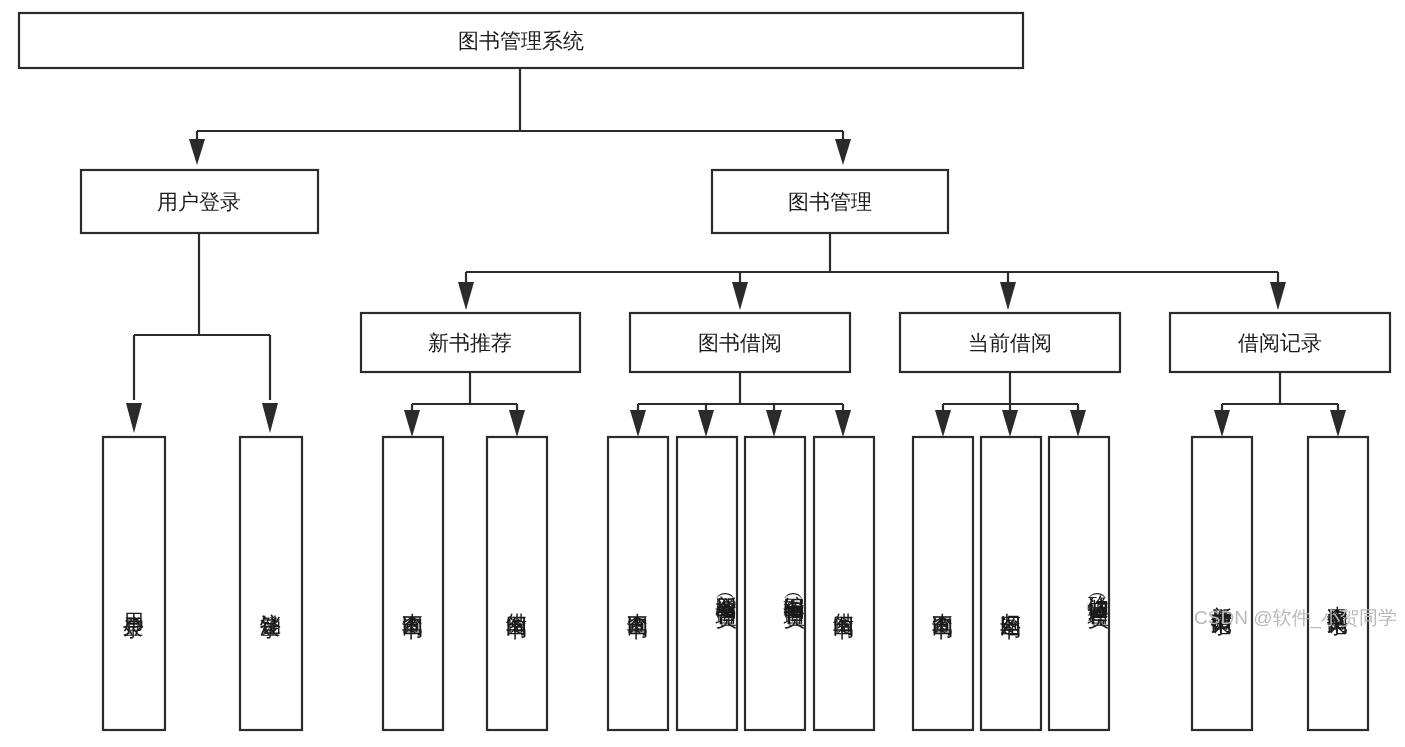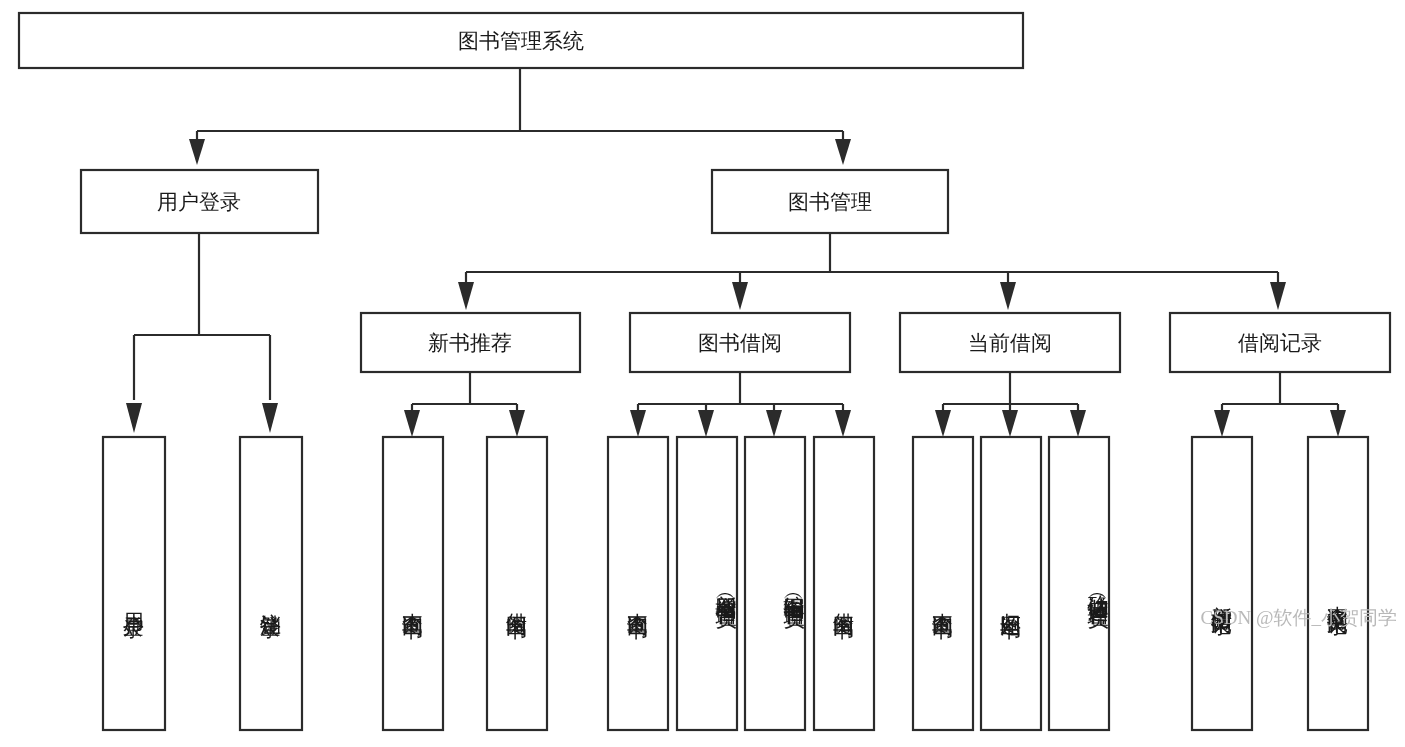--- a/index.html
+++ b/index.html
@@ -63,21 +63,21 @@
     white-space: nowrap;
     pointer-events: none;
   }
   .vlabel.mid {
     align-items: center;
   }
   .watermark {
     position: absolute;
     right: 8px;
     bottom: 4px;
-    font-family: Liberation Serif, serif;
+    font-family: Liberation Sans, sans-serif;
     font-size: 19px;
     color: #b9b9b9;
     white-space: nowrap;
     pointer-events: none;
   }
 </style>
 </head>
 <body>
 
 <div id="diagram-root">

